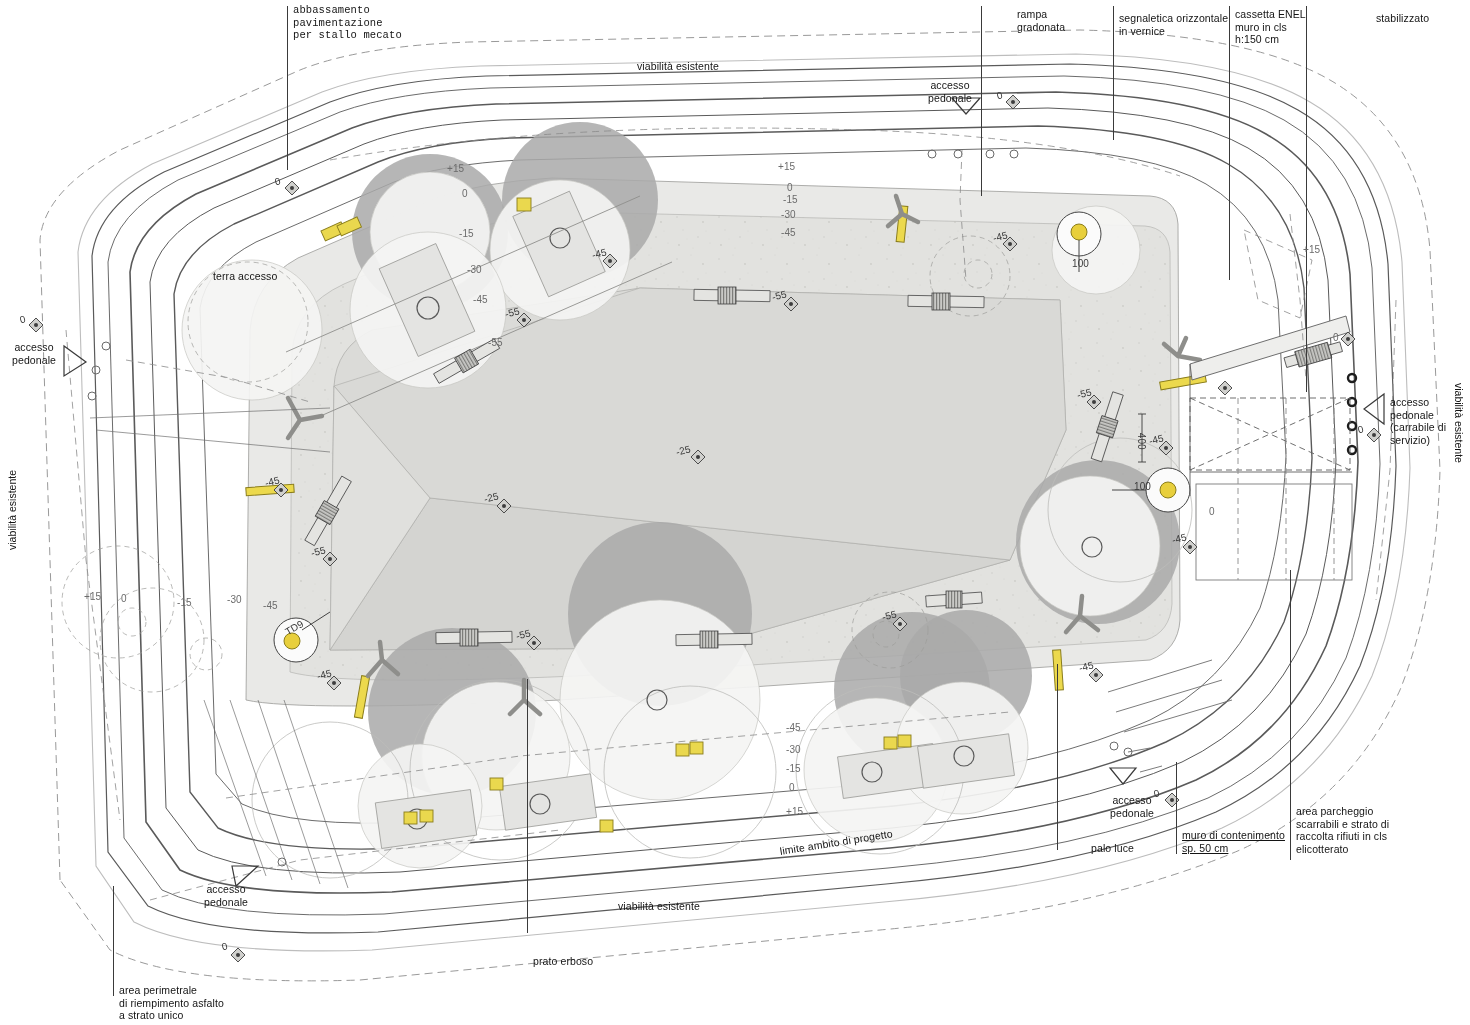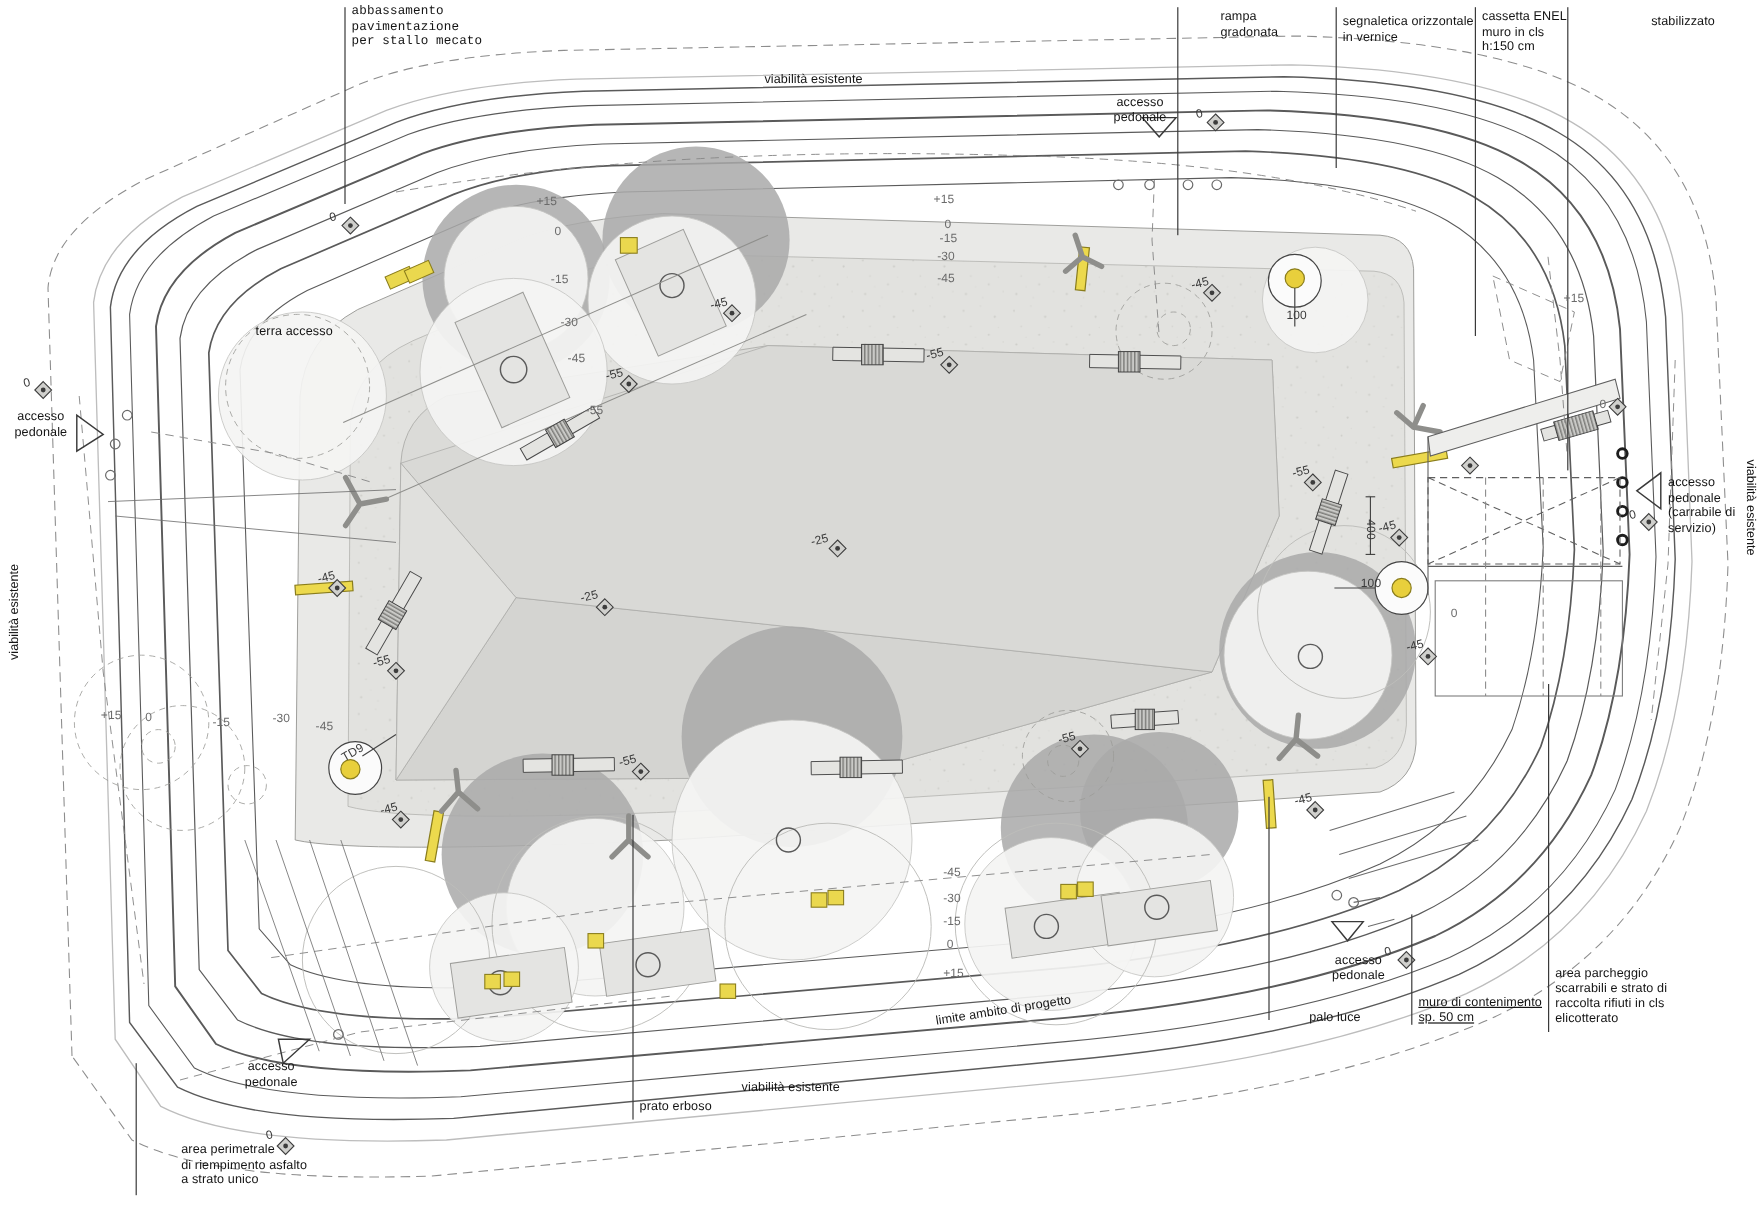--- a/index.html
+++ b/index.html
@@ -439,26 +439,26 @@
 
 <div class="leader" style="left:1229px;top:6px;height:274px;"></div>
 <div class="anno" style="left:1235px;top:8px;">cassetta ENEL
 muro in cls
 h:150 cm</div>
 
 <div class="leader" style="left:1306px;top:6px;height:386px;"></div>
 <div class="anno" style="left:1376px;top:12px;">stabilizzato</div>
 
 <div class="leader" style="left:113px;top:886px;height:110px;"></div>
-<div class="anno" style="left:119px;top:952px;margin-left:32px;">area perimetrale
+<div class="anno" style="left:119px;top:984px;">area perimetrale
 di riempimento asfalto
 a strato unico</div>
 
 <div class="leader" style="left:527px;top:679px;height:254px;"></div>
-<div class="anno" style="left:533px;top:916px;">prato erboso</div>
+<div class="anno" style="left:533px;top:955px;">prato erboso</div>
 
 <div class="leader" style="left:1057px;top:664px;height:186px;"></div>
 <div class="anno" style="left:1063px;top:842px;margin-left:28px;">palo luce</div>
 
 <div class="leader" style="left:1176px;top:762px;height:92px;"></div>
 <div class="anno" style="left:1182px;top:829px;text-decoration:underline;">muro di contenimento
 sp. 50 cm</div>
 
 <div class="leader" style="left:1290px;top:570px;height:290px;"></div>
 <div class="anno" style="left:1296px;top:805px;">area parcheggio

